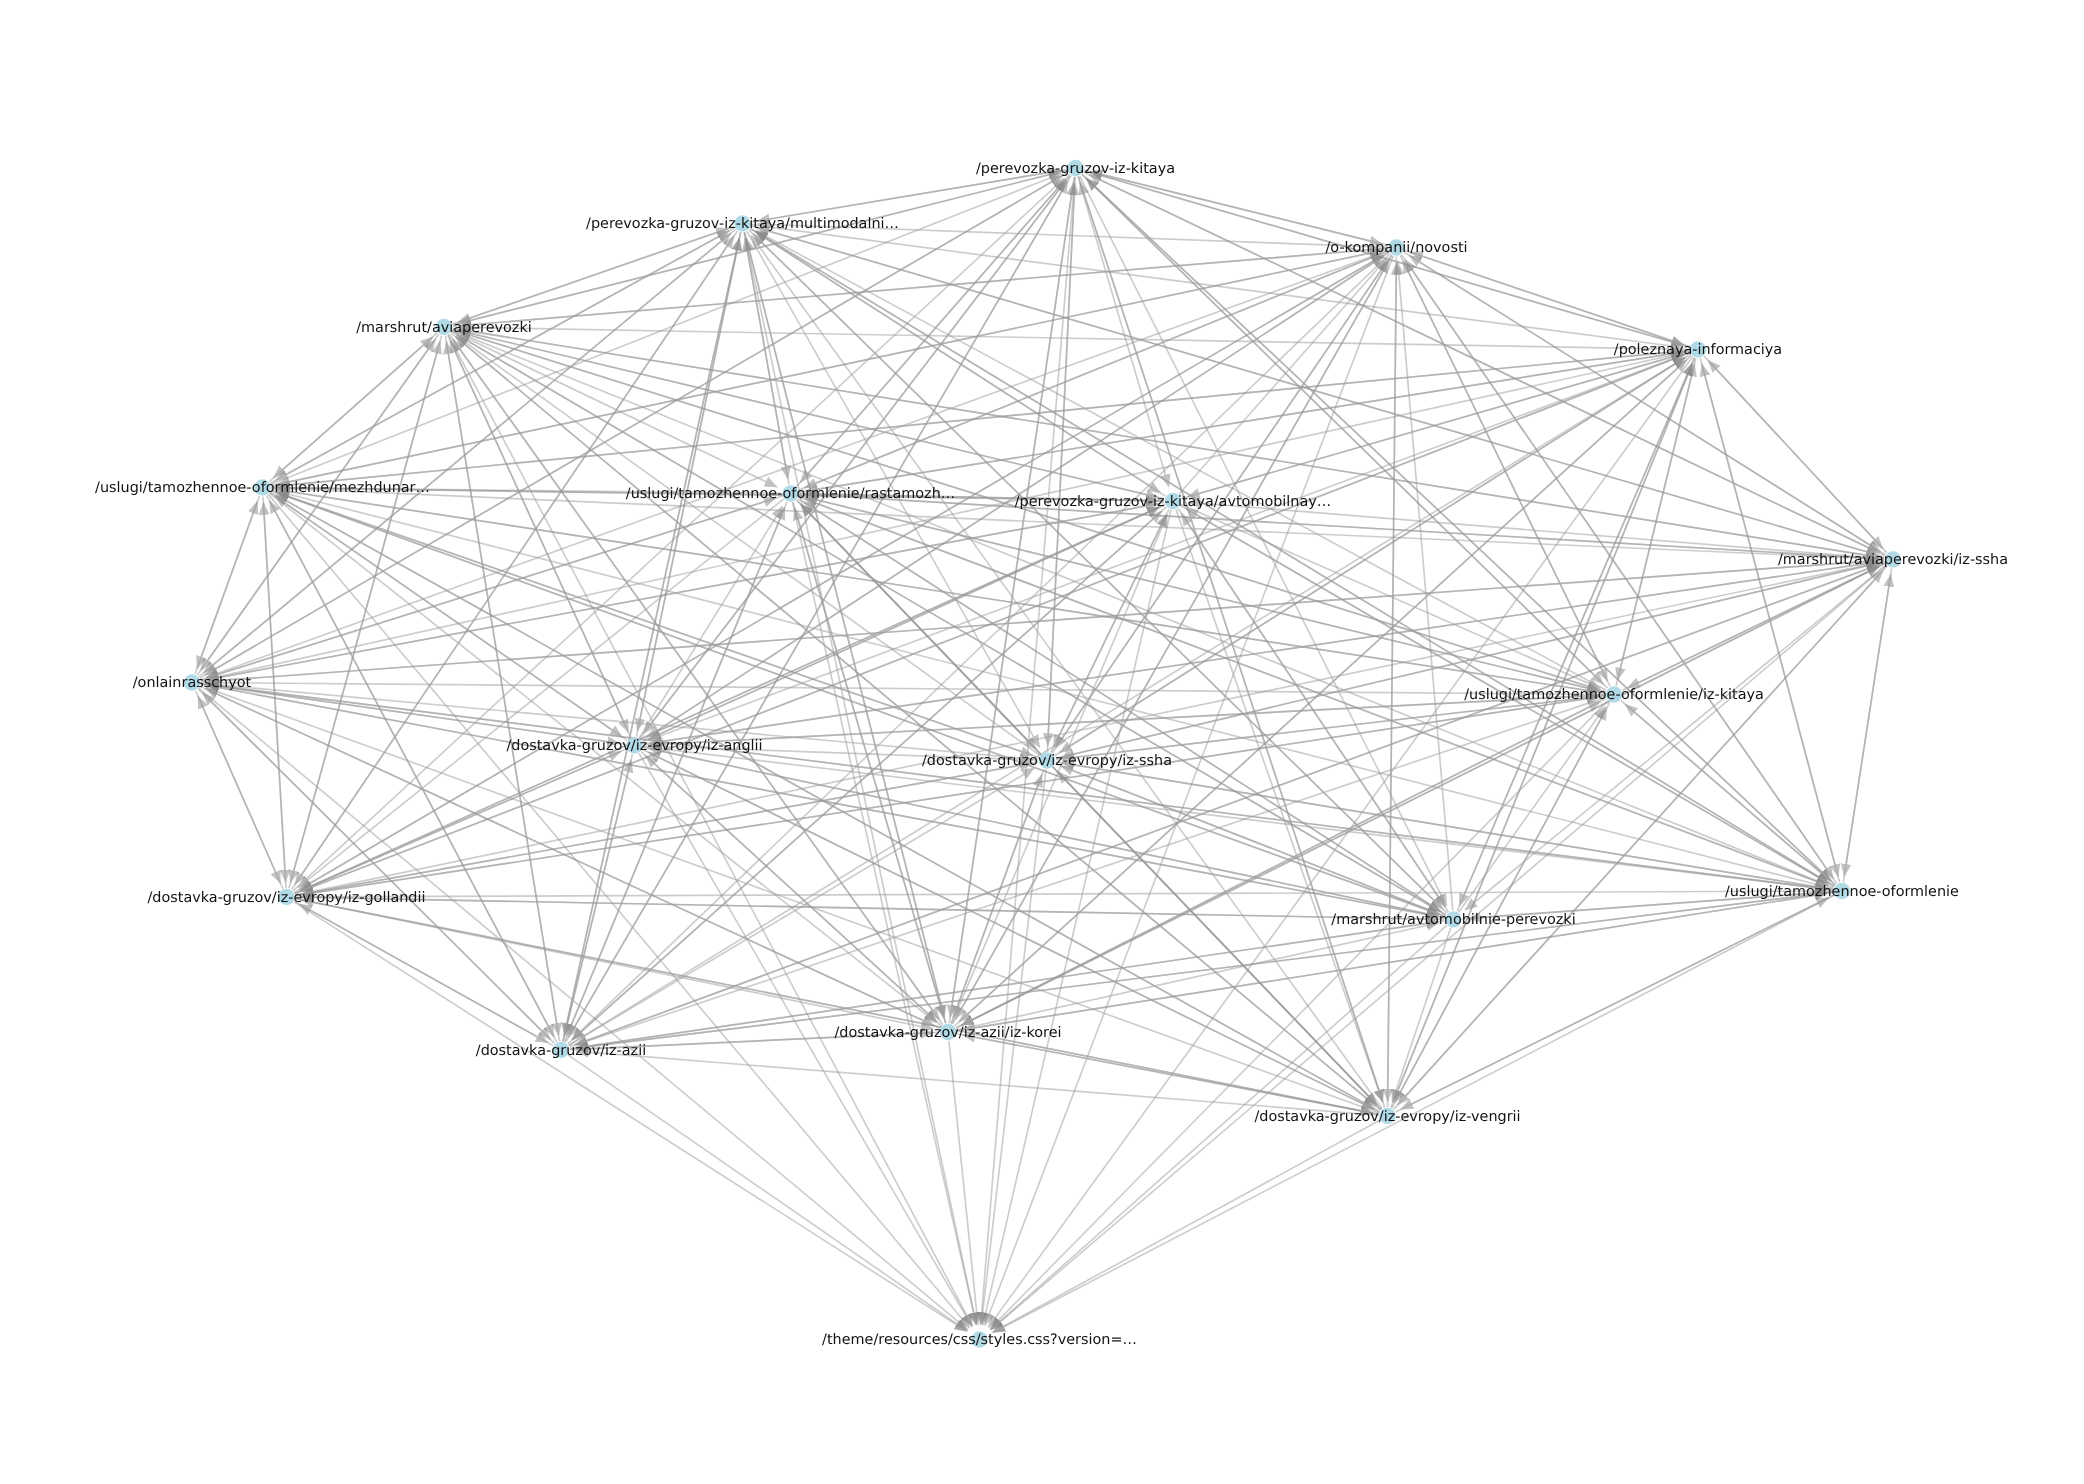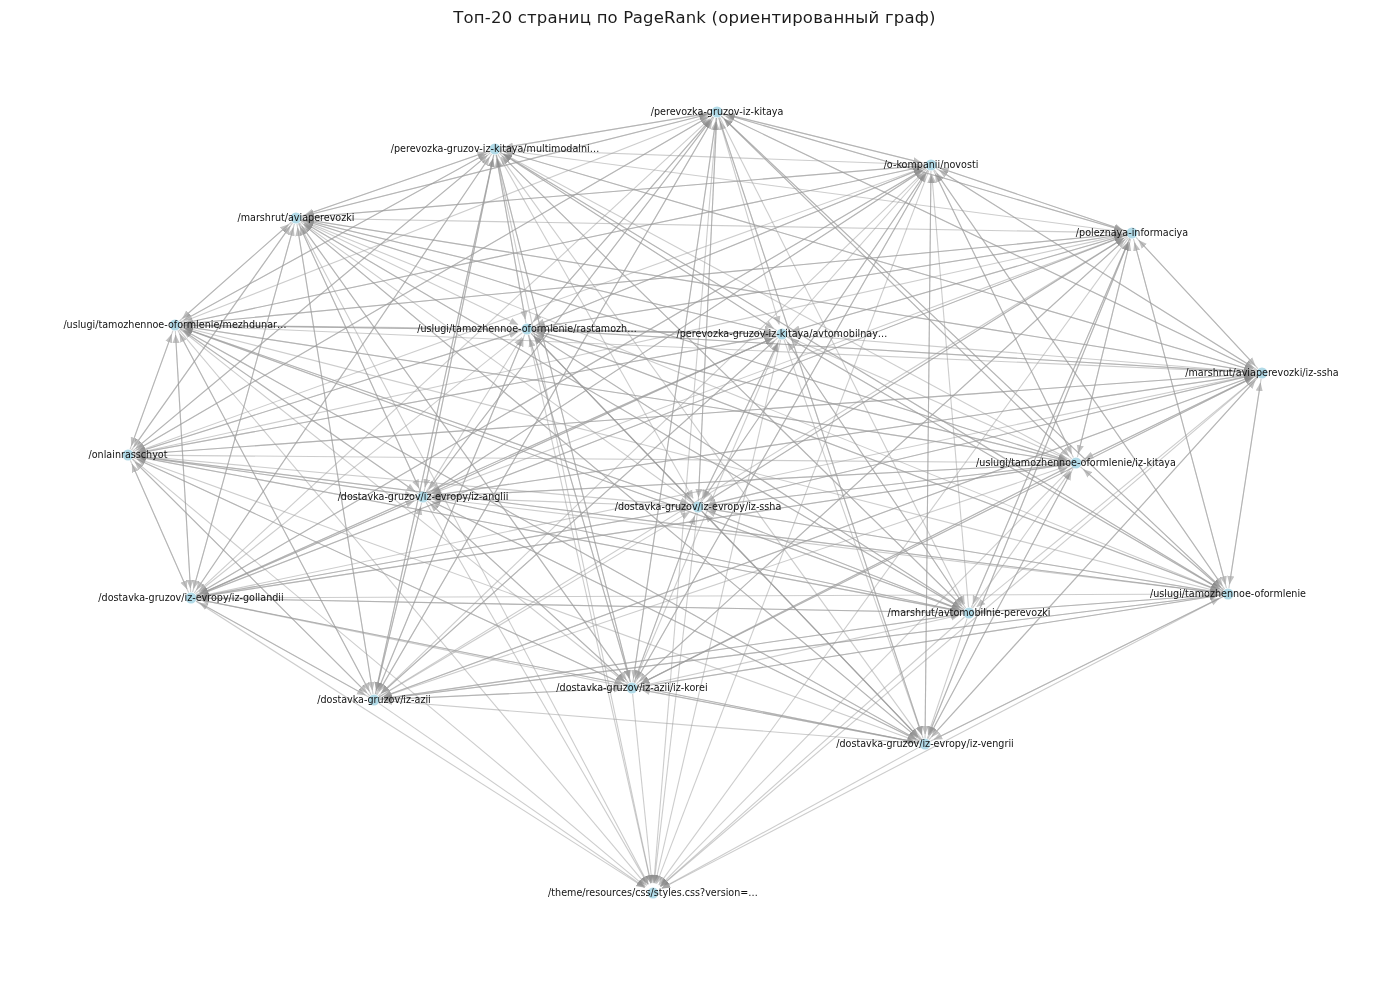--- a/index.html
+++ b/index.html
@@ -33,21 +33,20 @@
   svg.graph text {
     font-family: "DejaVu Sans", "Liberation Sans", sans-serif;
     font-size: 9.6px;
     fill: #111111;
   }
 </style>
 </head>
 <body>
 
 <div class="figure">
-  <div class="chart-title">Топ-20 страниц по PageRank (ориентированный граф)</div>
   <svg class="graph" id="graph-svg" width="1389" height="989" viewBox="0 0 1389 989">
       <defs>
         <marker id="arrow" markerWidth="9" markerHeight="8" refX="8.2" refY="4" orient="auto" markerUnits="userSpaceOnUse">
           <path d="M0,0.4 L8.6,4 L0,7.6 Z" fill="#868686"></path>
         </marker>
       </defs>
       <g>
         <line x1="711.0816364570071" y1="112.98639392383214" x2="504.86393923832145" y2="147.35601012694642" stroke="#9b9b9b" stroke-width="1.1" opacity="0.5" marker-end="url(#arrow)"></line>
         <line x1="722.824042694316" y1="113.44240309719041" x2="921.29326217614" y2="162.595994838016" stroke="#9b9b9b" stroke-width="1.1" opacity="0.5" marker-end="url(#arrow)"></line>
         <line x1="711.1815920765151" y1="113.46496731565178" x2="305.6973465391415" y2="215.55838780724702" stroke="#9b9b9b" stroke-width="1.1" opacity="0.5" marker-end="url(#arrow)"></line>

